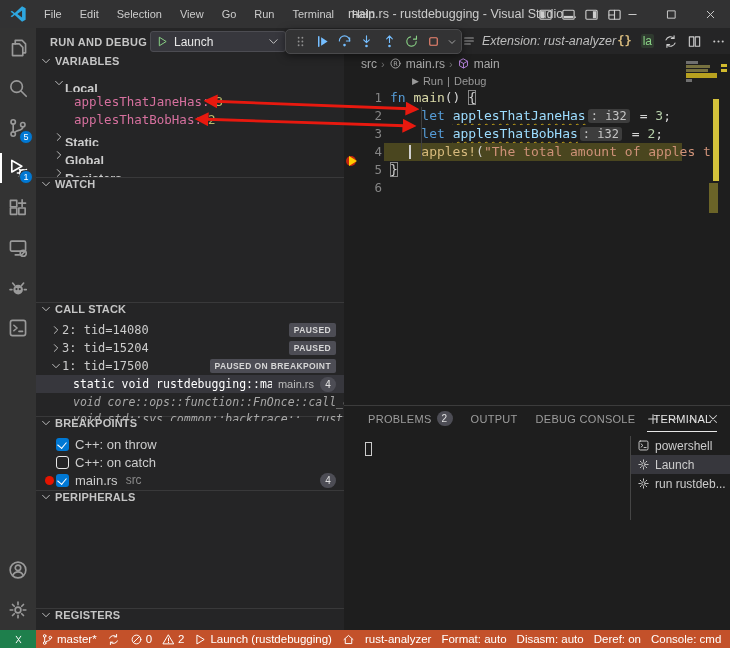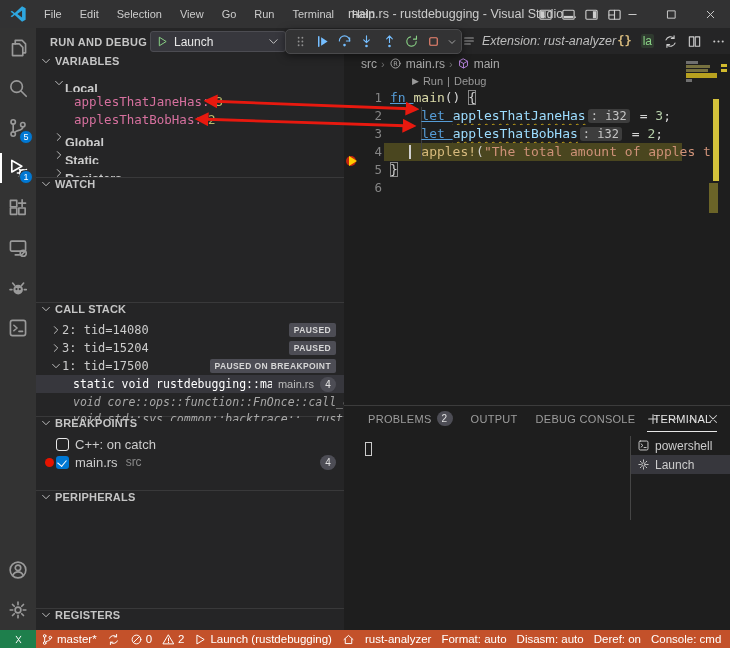--- a/index.html
+++ b/index.html
@@ -85,21 +85,21 @@
   .bc-ico { width:13px; height:13px; }
   .purple { color:#b180d7; }
   .codelens { position:absolute; left:68px; top:45px; height:16px; display:flex; align-items:center; font-size:11px; color:#999999; gap:4px; }
   .codelens .play { font-size:9px; }
   #code-lines { position:absolute; left:0; top:61px; width:100%; }
   .cline { position:relative; height:18px; display:flex; align-items:center; font-family:"DejaVu Sans Mono", monospace; font-size:13px; line-height:18px; white-space:pre; }
   .cline .hlband { position:absolute; left:40px; width:298px; top:0; bottom:0; background:#4a461f; }
   .bpmargin { width:16px; flex:none; position:relative; z-index:2; }
   .lnum { width:22px; flex:none; text-align:right; color:#858585; font-size:12.5px; z-index:2; }
   .ltext { margin-left:8px; z-index:2; overflow:hidden; }
-  .c-kw { color:#569cd6;text-decoration:underline; } .c-fn { color:#dcdcaa; } .c-pn { color:#d4d4d4; }
+  .c-kw { color:#569cd6; } .c-fn { color:#dcdcaa; } .c-pn { color:#d4d4d4; }
   .c-op { color:#d4d4d4; } .c-num { color:#b5cea8; } .c-mac { color:#d7ba7d; } .c-str { color:#ce9178; }
   .c-var { color:#9cdcfe; text-decoration:underline wavy #c8a616 1px; text-underline-offset:3px; }
   .c-inlay { background:#3d3d3d; color:#c5c5c5; border-radius:3px; padding:0 3px; margin:0 2px; font-size:12px; }
   .c-box { outline:1px solid #8a8a8a; outline-offset:-1px; }
   .paused-ico { position:absolute; left:2px; top:3px; width:14px; height:12px; }
   .paused-ico .dot { position:absolute; left:0; top:1px; width:10px; height:10px; border-radius:50%; background:#c4260f; }
   .paused-ico .arr { position:absolute; left:3px; top:1px; width:0; height:0; border-left:8px solid #ffcc00; border-top:5px solid transparent; border-bottom:5px solid transparent; }
   .indent-guide { position:absolute; left:77px; top:79px; width:1px; height:54px; background:#404040; }
   .cursor-bar { position:absolute; left:65px; top:117px; width:1.5px; height:14px; background:#d0d0d0; }
   .minimap { position:absolute; left:342px; top:33px; width:31px; }
@@ -396,31 +396,31 @@
       <span class="vval">2</span>
           </div>
           <div class="trow" style="padding-left:17px">
     <span class="icon twisty">
               <svg viewBox="0 0 16 16">
                 <g fill="none" stroke="currentColor" stroke-width="1.2" stroke-linecap="round" stroke-linejoin="round">
                   <path d="M5.8 3.5 10.3 8l-4.5 4.5"></path>
                 </g>
               </svg>
             </span>
-    <span class="scope-lbl">Global</span>
+    <span class="scope-lbl">Static</span>
           </div>
           <div class="trow" style="padding-left:17px">
     <span class="icon twisty">
               <svg viewBox="0 0 16 16">
                 <g fill="none" stroke="currentColor" stroke-width="1.2" stroke-linecap="round" stroke-linejoin="round">
                   <path d="M5.8 3.5 10.3 8l-4.5 4.5"></path>
                 </g>
               </svg>
             </span>
-    <span class="scope-lbl">Static</span>
+    <span class="scope-lbl">Global</span>
           </div>
           <div class="trow" style="padding-left:17px">
     <span class="icon twisty">
               <svg viewBox="0 0 16 16">
                 <g fill="none" stroke="currentColor" stroke-width="1.2" stroke-linecap="round" stroke-linejoin="round">
                   <path d="M5.8 3.5 10.3 8l-4.5 4.5"></path>
                 </g>
               </svg>
             </span>
     <span class="scope-lbl">Registers</span>
@@ -507,20 +507,26 @@
               <g fill="none" stroke="currentColor" stroke-width="1.2" stroke-linecap="round" stroke-linejoin="round">
                 <path d="M3.5 5.8 8 10.3l4.5-4.5"></path>
               </g>
             </svg>
           </span>
         <span class="t">BREAKPOINTS</span>
       </div>
       <div class="rows" id="breakpoint-rows">
   <div class="trow" style="padding-left:6px">
     <span style="width:14px;display:inline-flex;justify-content:center;flex:none"></span>
+    <span class="chk on"></span>
+    <span>C++: on throw</span>
+
+  </div>
+  <div class="trow" style="padding-left:6px">
+    <span style="width:14px;display:inline-flex;justify-content:center;flex:none"></span>
     <span class="chk off"></span>
     <span>C++: on catch</span>
 
   </div>
   <div class="trow" style="padding-left:6px">
     <span style="width:14px;display:inline-flex;justify-content:center;flex:none">
               <span class="bp-dot"></span>
             </span>
     <span class="chk on"></span>
     <span>main.rs</span>
@@ -842,20 +848,32 @@
   <div class="term-row selected">
     <span class="icon">
             <svg viewBox="0 0 16 16">
               <g fill="none" stroke="currentColor" stroke-width="1.2" stroke-linecap="round" stroke-linejoin="round">
                 <circle cx="8" cy="8" r="2.1"></circle>
                 <path d="M8 2.3v1.9M8 11.8v1.9M2.3 8h1.9M11.8 8h1.9M4 4l1.3 1.3M10.7 10.7 12 12M12 4l-1.3 1.3M5.3 10.7 4 12"></path>
               </g>
             </svg>
           </span>
     <span>Launch</span>
+
+  </div>
+  <div class="term-row">
+    <span class="icon">
+            <svg viewBox="0 0 16 16">
+              <g fill="none" stroke="currentColor" stroke-width="1.2" stroke-linecap="round" stroke-linejoin="round">
+                <circle cx="8" cy="8" r="2.1"></circle>
+                <path d="M8 2.3v1.9M8 11.8v1.9M2.3 8h1.9M11.8 8h1.9M4 4l1.3 1.3M10.7 10.7 12 12M12 4l-1.3 1.3M5.3 10.7 4 12"></path>
+              </g>
+            </svg>
+          </span>
+    <span>run rustdeb...</span>
 
   </div>
       </div>
   </section>
 
   <footer id="statusbar" style="background: rgb(195, 81, 42);">
     <div class="remote-blk" style="background: rgb(30, 127, 76);">
       <span class="icon">
           <svg viewBox="0 0 16 16">
             <g fill="none" stroke="currentColor" stroke-width="1.2" stroke-linecap="round" stroke-linejoin="round">

